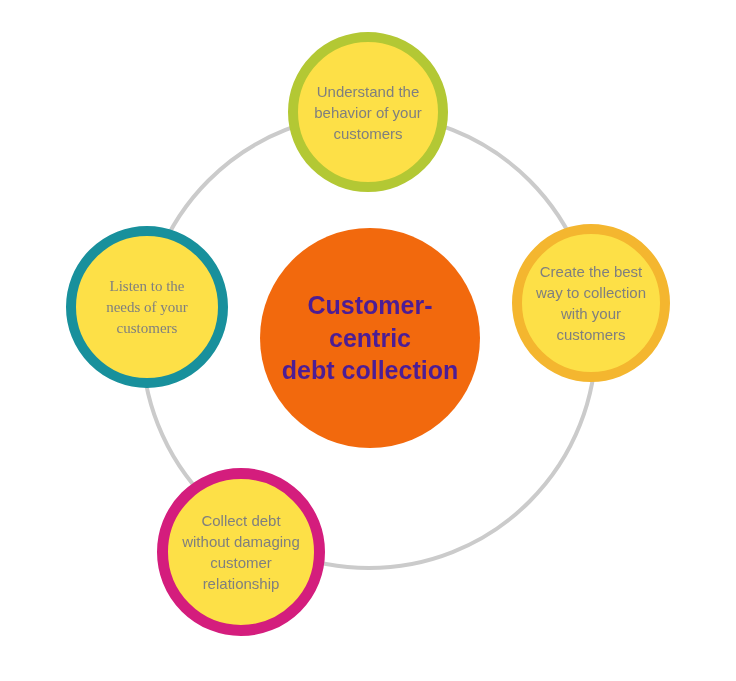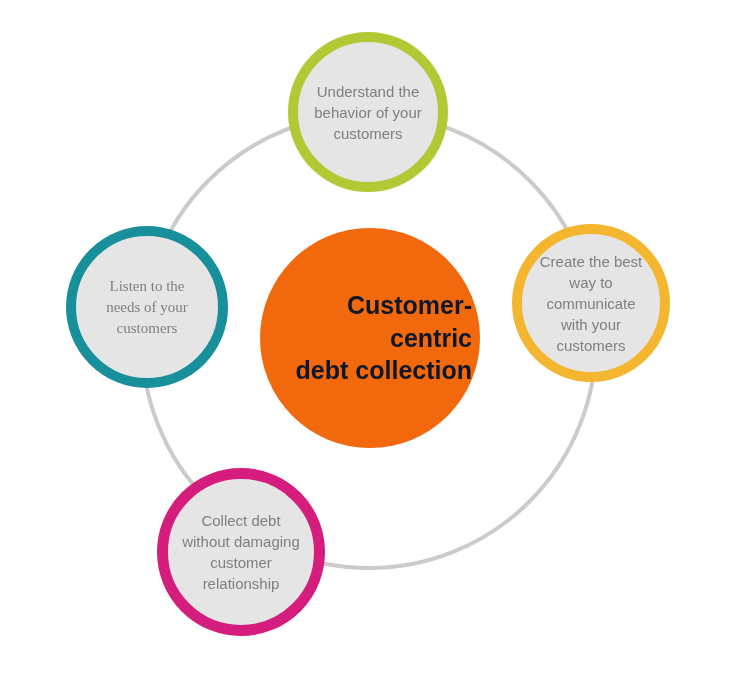--- a/index.html
+++ b/index.html
@@ -44,21 +44,21 @@
   .center-label {
     font-size: 25px;
     font-weight: bold;
     line-height: 1.3;
     white-space: pre-line;
     padding: 0 8px;
   }
   
   .node {
     position: absolute;
-    background: #e5e5e5;
+    background: #fde047;
     border-style: solid;
     border-radius: 50%;
     box-sizing: border-box;
     z-index: 1;
     display: flex;
     align-items: center;
     justify-content: center;
     text-align: center;
   }
   .node-label {
@@ -82,36 +82,36 @@
   <div class="ring" style="border-color: rgb(203, 203, 203);"></div>
 
   <div class="node node--top" style="border-color: rgb(179, 200, 52);">
     <span class="node-label" style="color: rgb(127, 127, 127);">Understand the
 behavior of your
 customers</span>
   </div>
 
   <div class="node node--right" style="border-color: rgb(244, 182, 47);">
     <span class="node-label" style="color: rgb(127, 127, 127);">Create the best
-way to communicate
+way to collection
 with your customers</span>
   </div>
 
 
   <div class="node node--bottom-left" style="border-color: rgb(212, 29, 125);">
     <span class="node-label" style="color: rgb(127, 127, 127);">Collect debt
 without damaging
 customer
 relationship</span>
   </div>
 
   <div class="node node--left" style="border-color: rgb(24, 144, 156); font-family: Liberation Serif, serif;">
     <span class="node-label" style="color: rgb(127, 127, 127);">Listen to the
 needs of your
 customers</span>
   </div>
 
   <div class="center-circle" style="background-color: rgb(242, 105, 13);">
-    <span class="center-label" style="color: #0f172a; text-align: right;">Customer-centric
+    <span class="center-label" style="color: #4c1d95;">Customer-centric
 debt collection</span>
   </div>
 
 </div>
 
 </body></html>

